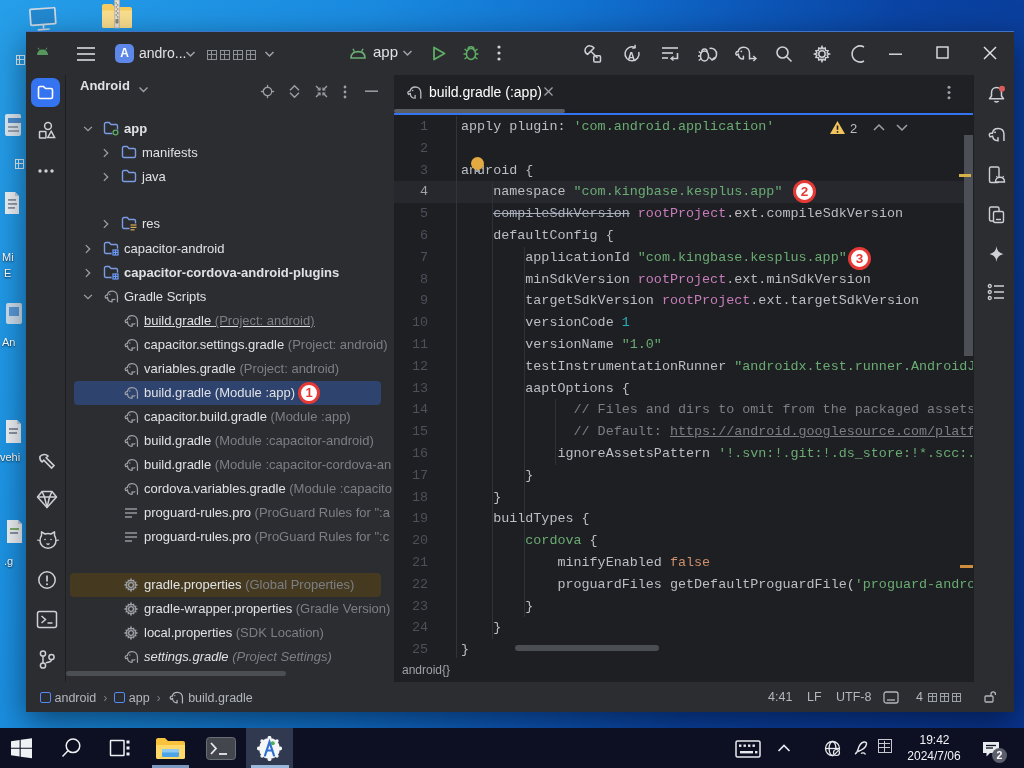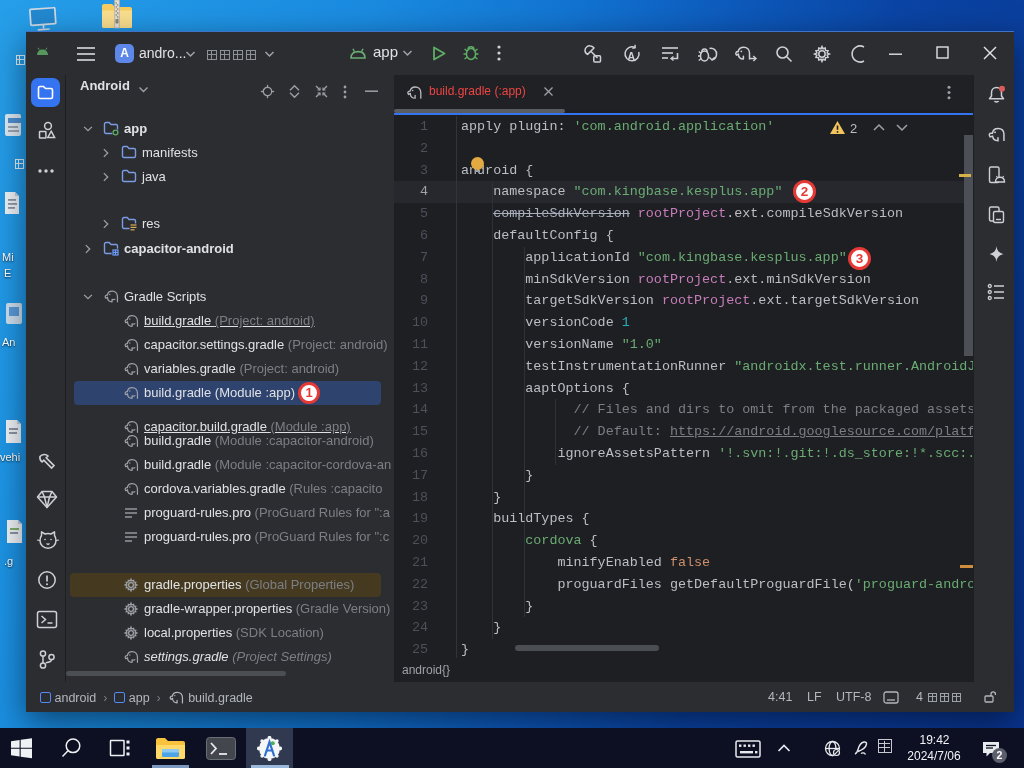--- a/index.html
+++ b/index.html
@@ -425,54 +425,59 @@
     <div class="treerow" style="top:90px;padding-left:34px;"><svg style="display:inline-block;vertical-align:-3px" width="12" height="14" viewBox="0 0 14 14">
           <use href="#chevR"></use>
         </svg><span style="display:inline-block;width:9px"></span><svg style="display:inline-block;vertical-align:-4px" width="17" height="17" viewBox="0 0 17 17">
           <use href="#fold"></use>
         </svg><span style="display:inline-block;width:4px"></span>java</div>
     <div class="treerow" style="top:137px;padding-left:34px;"><svg style="display:inline-block;vertical-align:-3px" width="12" height="14" viewBox="0 0 14 14">
           <use href="#chevR"></use>
         </svg><span style="display:inline-block;width:9px"></span><svg style="display:inline-block;vertical-align:-4px" width="17" height="17" viewBox="0 0 17 17">
           <use href="#foldres"></use>
         </svg><span style="display:inline-block;width:4px"></span>res</div>
-    <div class="treerow" style="top:162px;padding-left:16px;font-weight:bold;"><svg style="display:inline-block;vertical-align:-3px" width="12" height="14" viewBox="0 0 14 14">
+    <div class="treerow" style="top:162px;padding-left:16px;font-weight:normal;"><svg style="display:inline-block;vertical-align:-3px" width="12" height="14" viewBox="0 0 14 14">
           <use href="#chevR"></use>
         </svg><span style="display:inline-block;width:9px"></span><svg style="display:inline-block;vertical-align:-4px" width="17" height="17" viewBox="0 0 17 17">
           <use href="#foldlib"></use>
         </svg><span style="display:inline-block;width:4px"></span>capacitor-android</div>
+    <div class="treerow" style="top:186px;padding-left:16px;font-weight:bold;"><svg style="display:inline-block;vertical-align:-3px" width="12" height="14" viewBox="0 0 14 14">
+          <use href="#chevR"></use>
+        </svg><span style="display:inline-block;width:9px"></span><svg style="display:inline-block;vertical-align:-4px" width="17" height="17" viewBox="0 0 17 17">
+          <use href="#foldlib"></use>
+        </svg><span style="display:inline-block;width:4px"></span>capacitor-cordova-android-plugins</div>
     <div class="treerow" style="top:210px;padding-left:16px;"><svg style="display:inline-block;vertical-align:-3px" width="12" height="14" viewBox="0 0 14 14">
           <use href="#chevD"></use>
         </svg><span style="display:inline-block;width:9px"></span><svg style="display:inline-block;vertical-align:-4px" width="17" height="17" viewBox="0 0 18 16">
           <use href="#eleph"></use>
         </svg><span style="display:inline-block;width:4px"></span>Gradle Scripts</div>
     <div class="treerow" style="top:234px;padding-left:57px;text-decoration:underline;"><svg style="display:inline-block;vertical-align:-4px" width="17" height="16" viewBox="0 0 18 16">
           <use href="#eleph"></use>
         </svg><span style="display:inline-block;width:4px"></span>build.gradle <span class="dim">(Project: android)</span></div>
     <div class="treerow" style="top:258px;padding-left:57px;"><svg style="display:inline-block;vertical-align:-4px" width="17" height="16" viewBox="0 0 18 16">
           <use href="#eleph"></use>
         </svg><span style="display:inline-block;width:4px"></span>capacitor.settings.gradle <span class="dim">(Project: android)</span></div>
     <div class="treerow" style="top:282px;padding-left:57px;"><svg style="display:inline-block;vertical-align:-4px" width="17" height="16" viewBox="0 0 18 16">
           <use href="#eleph"></use>
         </svg><span style="display:inline-block;width:4px"></span>variables.gradle <span class="dim">(Project: android)</span></div>
     <div class="treerow" style="top:306px;padding-left:57px;"><svg style="display:inline-block;vertical-align:-4px" width="17" height="16" viewBox="0 0 18 16">
           <use href="#eleph"></use>
         </svg><span style="display:inline-block;width:4px"></span>build.gradle (Module :app)</div>
-    <div class="treerow" style="top:340px;padding-left:57px;text-decoration:underline;"><svg style="display:inline-block;vertical-align:-4px" width="17" height="16" viewBox="0 0 18 16">
+    <div class="treerow" style="top:330px;padding-left:57px;"><svg style="display:inline-block;vertical-align:-4px" width="17" height="16" viewBox="0 0 18 16">
           <use href="#eleph"></use>
         </svg><span style="display:inline-block;width:4px"></span>capacitor.build.gradle <span class="dim">(Module :app)</span></div>
     <div class="treerow" style="top:354px;padding-left:57px;"><svg style="display:inline-block;vertical-align:-4px" width="17" height="16" viewBox="0 0 18 16">
           <use href="#eleph"></use>
         </svg><span style="display:inline-block;width:4px"></span>build.gradle <span class="dim">(Module :capacitor-android)</span></div>
     <div class="treerow" style="top:378px;padding-left:57px;"><svg style="display:inline-block;vertical-align:-4px" width="17" height="16" viewBox="0 0 18 16">
           <use href="#eleph"></use>
         </svg><span style="display:inline-block;width:4px"></span>build.gradle <span class="dim">(Module :capacitor-cordova-an</span></div>
     <div class="treerow" style="top:402px;padding-left:57px;"><svg style="display:inline-block;vertical-align:-4px" width="17" height="16" viewBox="0 0 18 16">
           <use href="#eleph"></use>
-        </svg><span style="display:inline-block;width:4px"></span>cordova.variables.gradle <span class="dim">(Rules :capacito</span></div>
+        </svg><span style="display:inline-block;width:4px"></span>cordova.variables.gradle <span class="dim">(Module :capacito</span></div>
     <div class="treerow" style="top:426px;padding-left:57px;"><svg style="display:inline-block;vertical-align:-4px" width="16" height="16" viewBox="0 0 16 16">
           <use href="#linesic"></use>
         </svg><span style="display:inline-block;width:5px"></span>proguard-rules.pro <span class="dim">(ProGuard Rules for ":a</span></div>
     <div class="treerow" style="top:450px;padding-left:57px;"><svg style="display:inline-block;vertical-align:-4px" width="16" height="16" viewBox="0 0 16 16">
           <use href="#linesic"></use>
         </svg><span style="display:inline-block;width:5px"></span>proguard-rules.pro <span class="dim">(ProGuard Rules for ":c</span></div>
     <div class="treerow" style="top:498px;padding-left:57px;"><svg style="display:inline-block;vertical-align:-4px" width="16" height="16" viewBox="0 0 16 16">
           <use href="#gearic"></use>
         </svg><span style="display:inline-block;width:5px"></span>gradle.properties <span class="dim">(Global Properties)</span></div>
     <div class="treerow" style="top:522px;padding-left:57px;"><svg style="display:inline-block;vertical-align:-4px" width="16" height="16" viewBox="0 0 16 16">
@@ -491,21 +496,21 @@
   </div>
   <div id="editor">
 
     <div class="abs" style="left:0;top:0;width:579px;height:34px;background:#1f2124;"></div>
     <svg class="abs" style="left:11px;top:10px" width="19" height="15" viewBox="0 0 18 15">
         <g stroke="#b8bcc2" stroke-width="1.3" fill="none" transform="scale(-1,1) translate(-18,0)">
           <path d="M2.7 13.2 L2.7 7.8 C2.7 4.2 5 2 8.1 2 C10.9 2 13 3.7 13.4 6.2 C14.3 6 15.3 6.4 15.6 7.3 C15.9 8.2 15.5 9 14.9 9.5 L13.2 8.4 C13.2 11.4 11.3 13.2 8.4 13.2 L8.4 10.5" stroke-linejoin="round" stroke-linecap="round"></path>
           <circle cx="10.8" cy="5.5" r="0.75" fill="#b8bcc2" stroke="none"></circle>
         </g>
       </svg>
-    <div class="abs" style="left:35px;top:9px;font-size:12px;color:#ef4444;">build.gradle (:app)</div>
+    <div class="abs" style="left:35px;top:9px;font-size:14px;color:#ffffff;">build.gradle (:app)</div>
     <svg class="abs" style="left:149px;top:11px" width="11" height="11" viewBox="0 0 11 11">
         <g stroke="#9da0a8" stroke-width="1.3">
           <line x1="1.5" y1="1.5" x2="9.5" y2="9.5"></line>
           <line x1="9.5" y1="1.5" x2="1.5" y2="9.5"></line>
         </g>
       </svg>
     <svg class="abs" style="left:553px;top:10px" width="4" height="15" viewBox="0 0 4 15">
         <g fill="#9da0a8">
           <circle cx="2" cy="2.2" r="1.5"></circle>
           <circle cx="2" cy="7.5" r="1.5"></circle>

